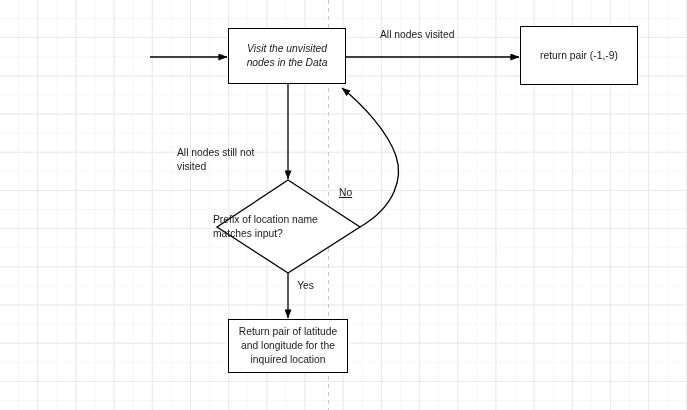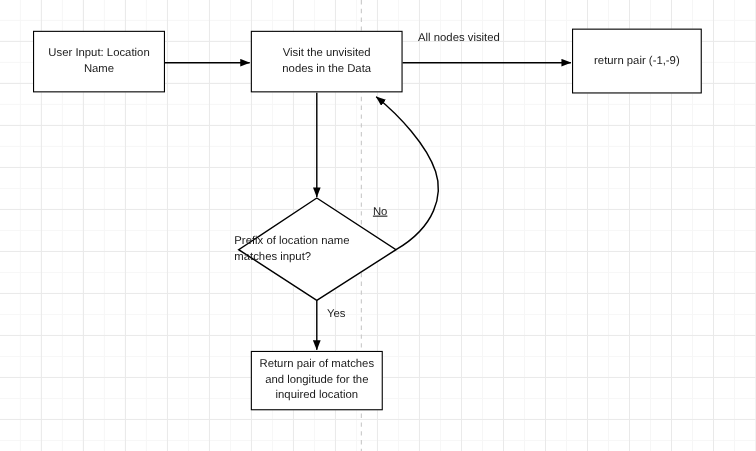--- a/index.html
+++ b/index.html
@@ -91,35 +91,35 @@
 
     <line x1="288" y1="84" x2="288" y2="179" stroke="#000000" stroke-width="1.3" marker-end="url(#arrowhead)"></line>
 
     <path d="M 360 227 C 396 206, 403 177, 396 156 C 388 132, 363 105, 342 88" fill="none" stroke="#000000" stroke-width="1.3" marker-end="url(#arrowhead)"></path>
 
     <line x1="288" y1="273" x2="288" y2="318" stroke="#000000" stroke-width="1.3" marker-end="url(#arrowhead)"></line>
 
     <polygon points="288,180 360,227 288,273 217,227" fill="#ffffff" stroke="#000000" stroke-width="1.3"></polygon>
   </svg>
 
-  <div class="node-box" style="left:30px; top:28px; width:120px; height:56px;">User Input: Location
-Name</div>
 
-  <div class="node-box" style="left:228px; top:28px; width:138px; height:56px;">Visit the unvisited
+  <div class="node-box" style="left:228px; top:28px; width:118px; height:56px;font-style:italic;">Visit the unvisited
 nodes in the Data</div>
 
   <div class="node-box" style="left:520px; top:26px; width:118px; height:59px;">return pair (-1,-9)</div>
 
-  <div class="node-box" style="left:228px; top:319px; width:120px; height:54px;">Return pair of matches
+  <div class="node-box" style="left:228px; top:319px; width:120px; height:54px;">Return pair of latitude
 and longitude for the
 inquired location</div>
 
   <div class="diamond-label" style="left:213px; top:213px;">Prefix of location name
 matches input?</div>
 
   <div class="edge-label" style="left:380px; top:28px; width:110px;">All nodes visited</div>
 
+  <div class="edge-label" style="left:177px; top:146px; width:118px;">All nodes still not
+visited</div>
 
   <div class="edge-label" style="left:339px; top:186px; width:22px;text-decoration:underline;">No</div>
 
   <div class="edge-label" style="left:288px; top:279px; width:26px; text-align:right;">Yes</div>
 
 </div>
 
 </body></html>

